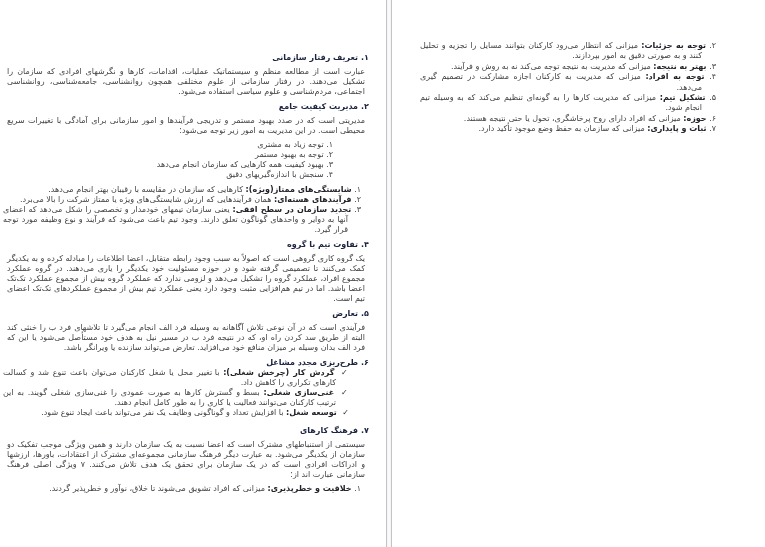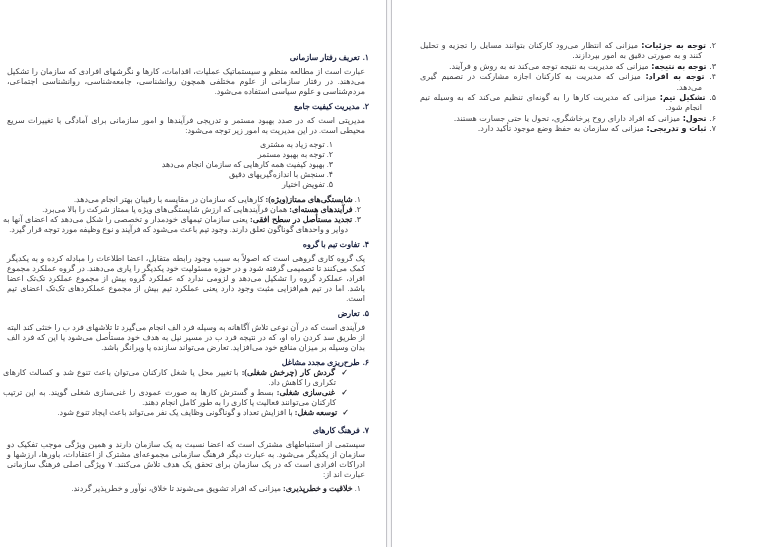--- a/index.html
+++ b/index.html
@@ -14,21 +14,21 @@
     box-shadow:0 0 2px rgba(0,0,0,0.08);
   }
   .page-left{left:-10px;width:397px;}
   .page-right{left:391px;width:381px;}
   .content{
     position:absolute;direction:rtl;text-align:justify;
     color:#434347;font-size:8px;line-height:10px;
   }
   .page-left .content{top:66px;right:17px;left:12px;}
   .page-right .content{top:54px;right:55px;left:28px;line-height:10.4px;}
-  .sec{margin-bottom:5px;font-family:Liberation Serif, serif;}
+  .sec{margin-bottom:5px;}
   .sec-h{
     font-weight:bold;color:#1c2340;font-size:8px;line-height:10px;
     text-align:right;white-space:nowrap;
   }
   .sec-h .num{margin-left:3px;}
   p.body{margin:4px;}
   .sublist{margin:0 36px 0 0;}
   .sublist-tight{margin:0 8px 0 0;}
   .li{padding-right:13px;text-indent:-13px;}
   .li .num{color:#434347;}
@@ -53,29 +53,28 @@
     <div class="sec">
       <div class="sec-h">
         <span class="num">۲.</span><span>مدیریت کیفیت جامع</span>
       </div>
       <p class="body">مدیریتی است که در صدد بهبود مستمر و تدریجی فرآیندها و امور سازمانی برای آمادگی با تغییرات سریع محیطی است. در این مدیریت به امور زیر توجه می‌شود:</p>
       <div class="sublist">
         <div class="li"><span class="num">۱.</span> <span>توجه زیاد به مشتری</span></div>
         <div class="li"><span class="num">۲.</span> <span>توجه به بهبود مستمر</span></div>
         <div class="li"><span class="num">۳.</span> <span>بهبود کیفیت همه کارهایی که سازمان انجام می‌دهد</span></div>
         <div class="li"><span class="num">۴.</span> <span>سنجش با اندازه‌گیریهای دقیق</span></div>
-        <div class="li"><span class="num">۵.</span> <span>تفویض اختیار</span></div>
       </div>
     </div>
 
     <div class="sec">
       <div class="sublist-tight">
         <div class="li"><span class="num">۱.</span> <span class="b">شایستگی‌های ممتاز(ویژه):</span> <span>کارهایی که سازمان در مقایسه با رقیبان بهتر انجام می‌دهد.</span></div>
         <div class="li"><span class="num">۲.</span> <span class="b">فرآیندهای هسته‌ای:</span> <span>همان فرآیندهایی که ارزش شایستگی‌های ویژه یا ممتاز شرکت را بالا می‌برد.</span></div>
-        <div class="li"><span class="num">۳.</span> <span class="b">تجدید مستأصل در سطح افقی:</span> <span>یعنی سازمان تیمهای خودمدار و تخصصی را شکل می‌دهد که اعضای آنها به دوایر و واحدهای گوناگون تعلق دارند. وجود تیم باعث می‌شود که فرآیند و نوع وظیفه مورد توجه قرار گیرد.</span></div>
+        <div class="li"><span class="num">۳.</span> <span class="b">تجدید سازمان در سطح افقی:</span> <span>یعنی سازمان تیمهای خودمدار و تخصصی را شکل می‌دهد که اعضای آنها به دوایر و واحدهای گوناگون تعلق دارند. وجود تیم باعث می‌شود که فرآیند و نوع وظیفه مورد توجه قرار گیرد.</span></div>
       </div>
     </div>
 
     <div class="sec">
       <div class="sec-h">
         <span class="num">۴.</span><span>تفاوت تیم با گروه</span>
       </div>
       <p class="body">یک گروه کاری گروهی است که اصولاً به سبب وجود رابطه متقابل، اعضا اطلاعات را مبادله کرده و به یکدیگر کمک می‌کنند تا تصمیمی گرفته شود و در حوزه مسئولیت خود یکدیگر را یاری می‌دهند. در گروه عملکرد مجموع افراد، عملکرد گروه را تشکیل می‌دهد و لزومی ندارد که عملکرد گروه بیش از مجموع عملکرد تک‌تک اعضا باشد. اما در تیم هم‌افزایی مثبت وجود دارد یعنی عملکرد تیم بیش از مجموع عملکردهای تک‌تک اعضای تیم است.</p>
     </div>
 
@@ -107,20 +106,20 @@
       </div>
     </div>
 
   </div>
 
 </div>
 
 <div class="page page-right">
   <div class="content rlist">
     <div class="li"><span class="num">۲.</span> <span class="b">توجه به جزئیات:</span> <span>میزانی که انتظار می‌رود کارکنان بتوانند مسایل را تجزیه و تحلیل کنند و به صورتی دقیق به امور بپردازند.</span></div>
-    <div class="li"><span class="num">۳.</span> <span class="b">توجه به نتیجه:</span> <span>میزانی که مدیریت به نتیجه توجه می‌کند نه به روش و فرآیند.</span></div>
+    <div class="li"><span class="num">۳.</span> <span class="b">بهتر به نتیجه:</span> <span>میزانی که مدیریت به نتیجه توجه می‌کند نه به روش و فرآیند.</span></div>
     <div class="li"><span class="num">۴.</span> <span class="b">توجه به افراد:</span> <span>میزانی که مدیریت به کارکنان اجازه مشارکت در تصمیم گیری می‌دهد.</span></div>
     <div class="li"><span class="num">۵.</span> <span class="b">تشکیل تیم:</span> <span>میزانی که مدیریت کارها را به گونه‌ای تنظیم می‌کند که به وسیله تیم انجام شود.</span></div>
-    <div class="li"><span class="num">۶.</span> <span class="b">تحول:</span> <span>میزانی که افراد دارای روح پرخاشگری، تحول یا حتی جسارت هستند.</span></div>
-    <div class="li"><span class="num">۷.</span> <span class="b">ثبات و تدریجی:</span> <span>میزانی که سازمان به حفظ وضع موجود تأکید دارد.</span></div>
+    <div class="li"><span class="num">۶.</span> <span class="b">حوزه:</span> <span>میزانی که افراد دارای روح پرخاشگری، تحول یا حتی نتیجه هستند.</span></div>
+    <div class="li"><span class="num">۷.</span> <span class="b">ثبات و پایداری:</span> <span>میزانی که سازمان به حفظ وضع موجود تأکید دارد.</span></div>
   </div>
 
 </div>
 
 </body></html>

